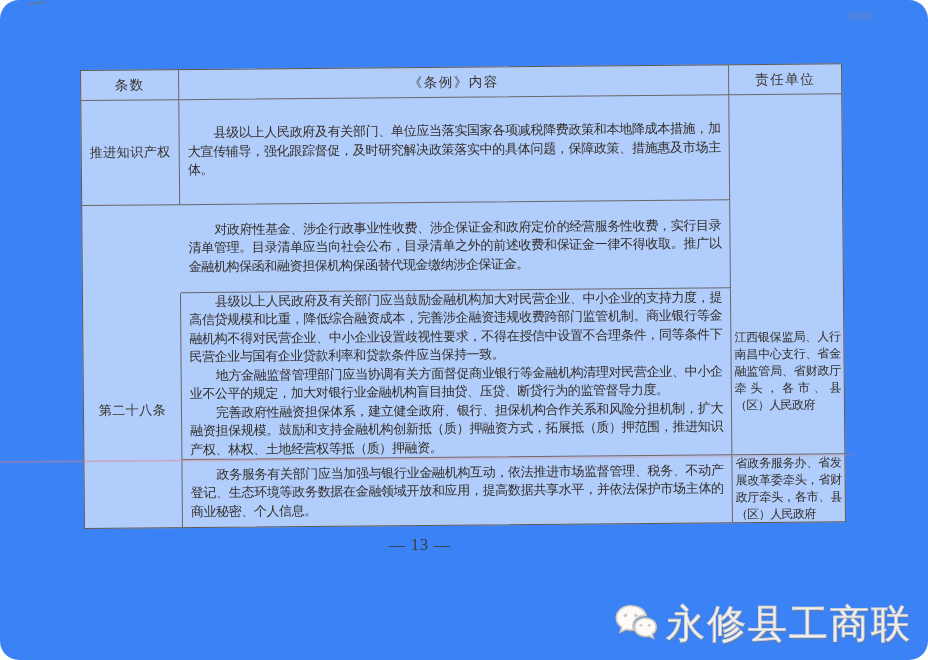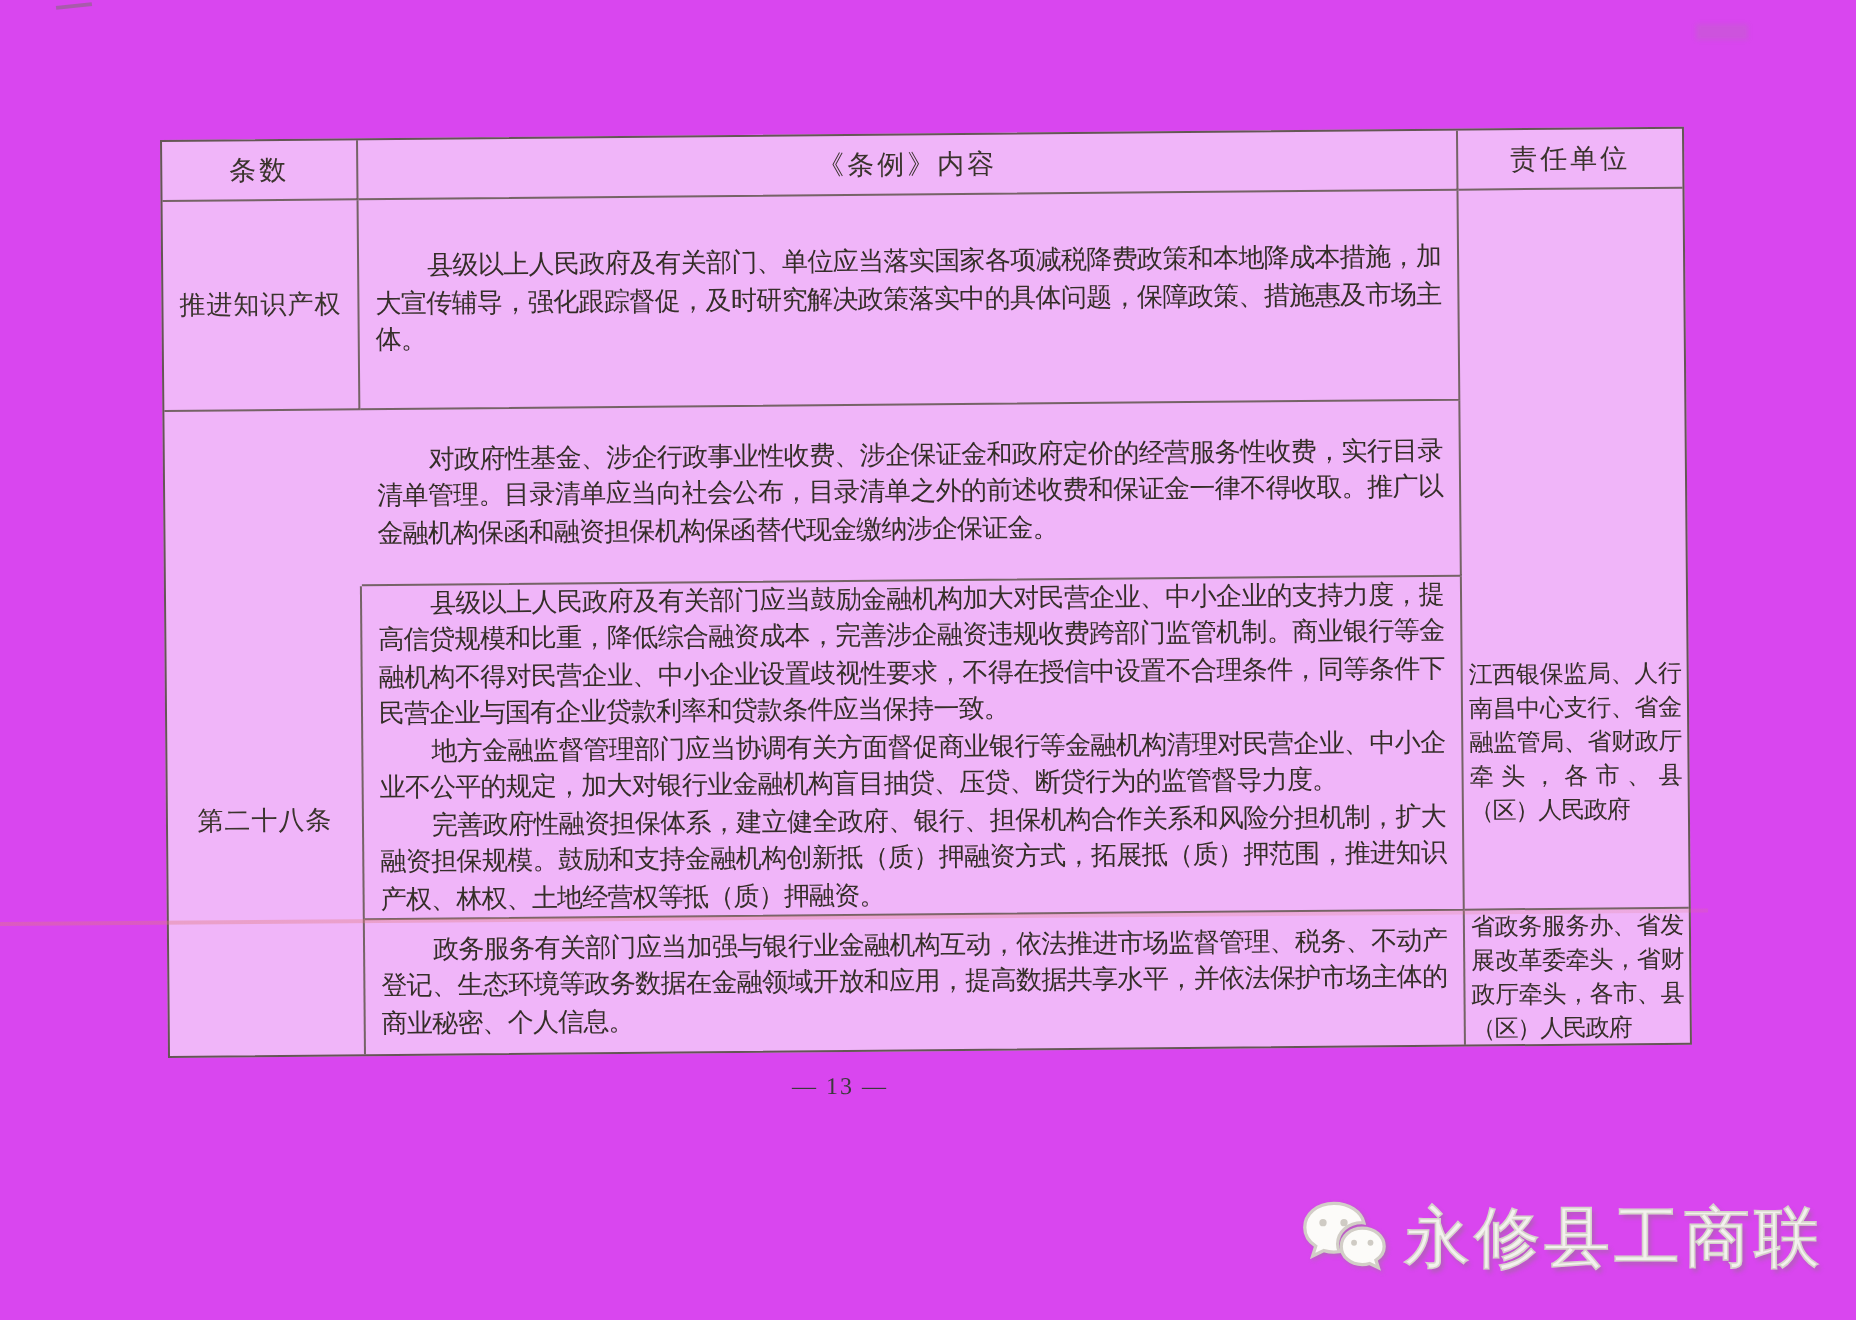--- a/index.html
+++ b/index.html
@@ -1,20 +1,20 @@
 <!DOCTYPE html>
 <html><head>
 <meta charset="utf-8">
 <style>
   html,body{margin:0;padding:0;}
   body{
     width:928px;height:660px;overflow:hidden;background:#fdfdfc;
     font-family:"Liberation Serif","DejaVu Serif",serif;
   }
-  .page{position:absolute;inset:0;background:#d946ef;}
+  .page{position:absolute;inset:0;background:#3b82f6;border-radius:19px;}
 
   
   .doc-table{
     position:absolute;left:80px;top:70px;width:760px;
     display:grid;
     grid-template-columns:98px 550px 112px;
     grid-template-rows:30px 105px 88px 167px 67px;
     border:1.5px solid rgba(88,78,70,.92);
     transform:rotate(-0.5deg);transform-origin:0 0;
     color:#352e29;background:rgba(255,255,255,.6);
@@ -45,29 +45,29 @@
     background:linear-gradient(90deg,rgba(224,122,122,.40),rgba(224,122,122,.18));
     transform:rotate(-0.45deg);transform-origin:0 0;pointer-events:none;
   }
   .artifact-a{position:absolute;left:28px;top:2px;width:18px;height:2px;
     background:rgba(120,112,104,.5);transform:rotate(-6deg);}
   .artifact-b{position:absolute;left:848px;top:12px;width:26px;height:8px;
     background:rgba(150,144,136,.18);filter:blur(1px);}
 
   .page-number{
     position:absolute;left:0;top:536px;width:840px;text-align:center;
-    font-size:12px;letter-spacing:1px;color:#3b3b3b;
+    font-size:16px;letter-spacing:1px;color:#3b3b3b;
   }
 
   
   .watermark{
     position:absolute;right:16px;top:597px;display:flex;align-items:center;gap:8px;
   }
   .watermark-text{
-    font-size:33px;letter-spacing:2px;font-weight:500;
+    font-size:39px;letter-spacing:2px;font-weight:500;
     color:#f3f1ee;-webkit-text-stroke:.8px #d6d2cb;
     text-shadow:1.5px 2px 2px rgba(128,124,117,.45);
     font-family:"Liberation Sans","DejaVu Sans",sans-serif;
   }
   .wechat-icon{filter:drop-shadow(1px 1.5px 1px rgba(140,136,128,.45));}
 </style>
 </head>
 <body>
 
 <div class="page">

